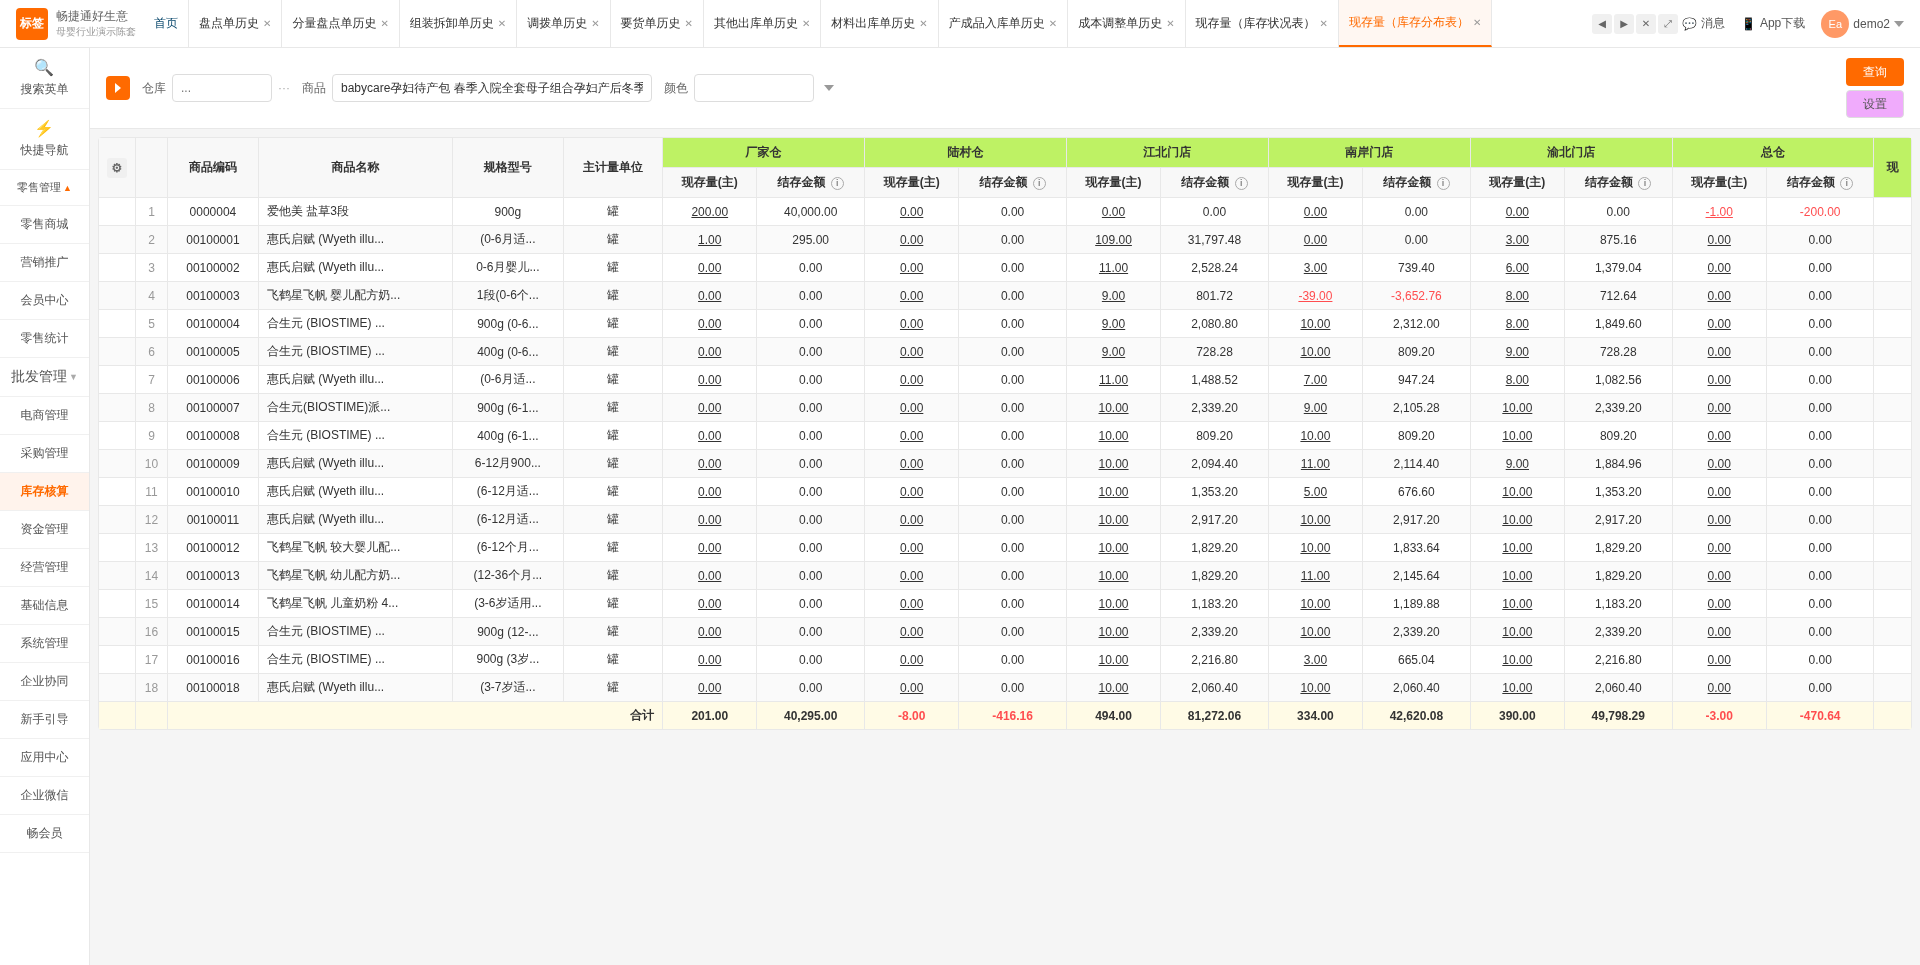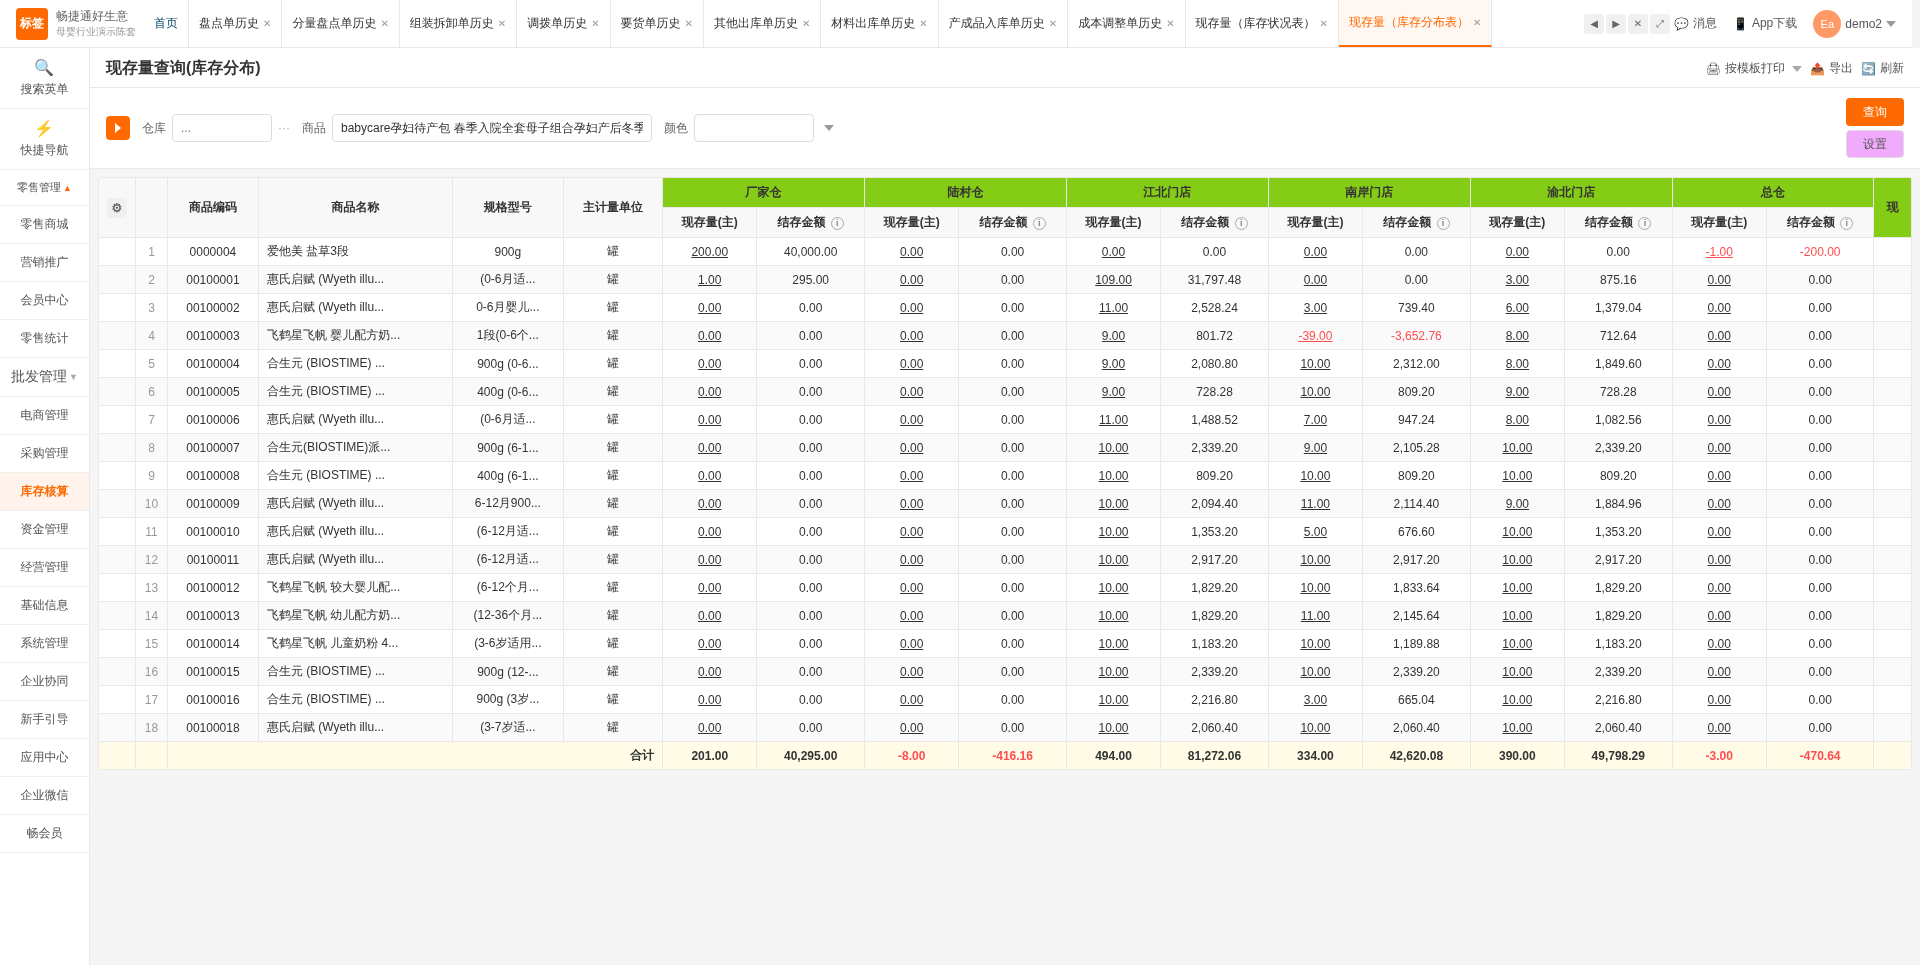--- a/index.html
+++ b/index.html
@@ -7,21 +7,21 @@
 
     
     .top-bar {
       height: 48px;
       background: #fff;
       display: flex;
       align-items: center;
       padding: 0 16px;
       border-bottom: 1px solid #e8e8e8;
       position: fixed;
-      top: 0; left: 0; right: 8px;
+      top: 0; left: 0; right: 0;
       z-index: 100;
     }
     .logo-area {
       display: flex; align-items: center; gap: 8px;
       min-width: 90px;
     }
     .logo-icon {
       width: 32px; height: 32px;
       background: #ff6a00;
       border-radius: 4px;
@@ -214,21 +214,21 @@
       text-align: center;
       font-weight: 600;
       color: #333;
       white-space: nowrap;
       font-size: 12px;
       position: sticky;
       top: 0;
       z-index: 10;
     }
     thead th.group-header {
-      background: #84cc16;
+      background: #bef264;
     }
     tbody td {
       border: 1px solid #e8e8e8;
       padding: 5px 8px;
       text-align: center;
       color: #333;
       font-size: 12px;
       white-space: nowrap;
     }
     tbody tr:nth-child(even) { background: #fafafa; }
@@ -396,38 +396,20 @@
   <div class="sidebar-item">
     <span>企业微信</span>
   </div>
   <div class="sidebar-item">
     <span>畅会员</span>
   </div>
 </div>
 
 <div class="main-content">
 
-  <div class="page-header">
-    <div class="page-title">现存量查询(库存分布)</div>
-    <div class="page-actions">
-      <div class="page-action-btn">
-        <span>🖨</span>
-        <span>按模板打印</span>
-        <span class="chevron-down" style="display:inline-block;border-top-color:#aaa;margin-left:3px;"></span>
-      </div>
-      <div class="page-action-btn">
-        <span>📤</span>
-        <span>导出</span>
-      </div>
-      <div class="page-action-btn">
-        <span>🔄</span>
-        <span>刷新</span>
-      </div>
-    </div>
-  </div>
 
   <div class="filter-bar">
     <div class="filter-toggle">
       <span class="chevron-right"></span>
     </div>
     <div class="filter-field">
       <span class="filter-label">仓库</span>
       <input class="filter-input" placeholder="..." value="" style="width: 100px;">
       <span class="filter-dots">···</span>
     </div>

